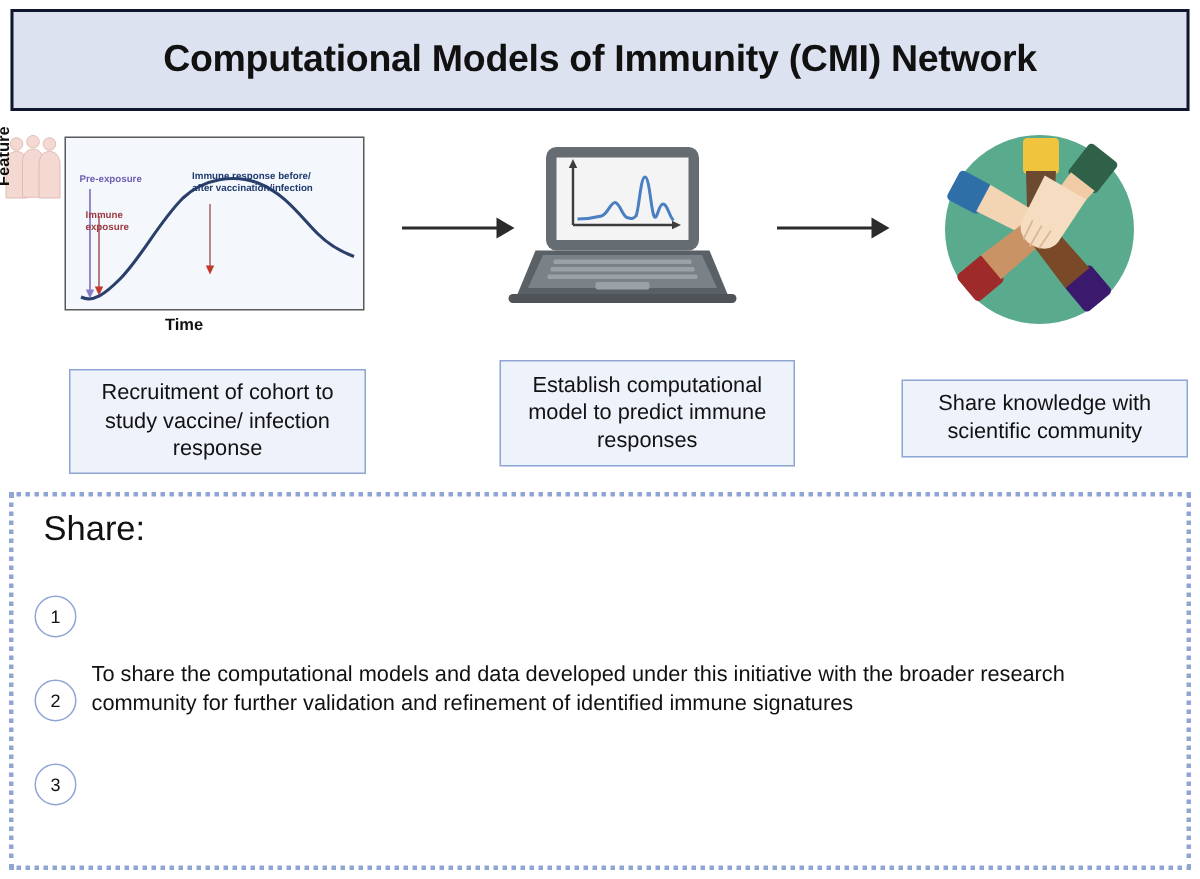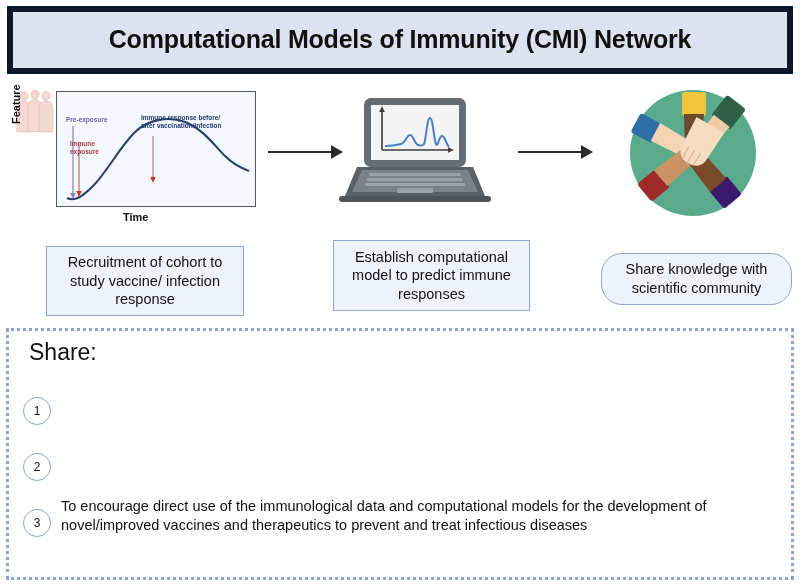--- a/index.html
+++ b/index.html
@@ -17,21 +17,21 @@
   }
 
   
   .header-bar {
     position: absolute;
     left: 7px;
     top: 6px;
     width: 786px;
     height: 68px;
     background: #dce2ef;
-    border: 6px solid #0f172a;
+    border: 2px solid #0f172a;
     box-sizing: border-box;
     display: flex;
     flex-direction: column;
     align-items: center;
     justify-content: center;
   }
   .header-title {
     font-size: 25px;
     font-weight: bold;
     letter-spacing: -0.2px;
@@ -45,21 +45,21 @@
     color: #111111;
     margin-top: 3px;
   }
 
   
   .stage {
     position: absolute;
   }
 
   
-  #stage1 { left: 0px; top: 84px; width: 255px; height: 150px; margin-left: 13px; }
+  #stage1 { left: 0px; top: 84px; width: 255px; height: 150px; }
   .people-icon {
     position: absolute;
     left: 2px;
     top: 4px;
     width: 40px;
     height: 50px;
   }
   .chart-frame {
     position: absolute;
     left: 43px;
@@ -152,21 +152,21 @@
     align-items: center;
     justify-content: center;
     text-align: center;
     font-size: 14.5px;
     line-height: 1.28;
     color: #121212;
     padding: 4px 17px;
   }
   #cap1 { left: 46px;  top: 246px; width: 198px; height: 70px; }
   #cap2 { left: 333px; top: 240px; width: 197px; height: 71px; }
-  #cap3 { left: 601px; top: 253px; width: 191px; height: 52px; border-radius: 21px; }
+  #cap3 { left: 601px; top: 253px; width: 191px; height: 52px; }
 
   
   .goals-panel {
     position: absolute;
     left: 6px;
     top: 328px;
     width: 788px;
     height: 252px;
     border: 3px dotted #8fa6d4;
     box-sizing: border-box;
@@ -342,21 +342,21 @@
 <div class="goals-panel">
   <div class="goals-title">Share:</div>
   <div class="goal-list">
 
     <div class="goal-item">
       <div class="goal-num">1</div>
     </div>
 
     <div class="goal-item">
       <div class="goal-num">2</div>
+      <div class="goal-text">To share the computational models and data developed under this initiative with the broader research community for further validation and refinement of identified immune signatures</div>
     </div>
 
     <div class="goal-item">
       <div class="goal-num">3</div>
-      <div class="goal-text">To encourage direct use of the immunological data and computational models for the development of novel/improved vaccines and therapeutics to prevent and treat infectious diseases</div>
     </div>
 
   </div>
 </div>
 
 </body></html>

